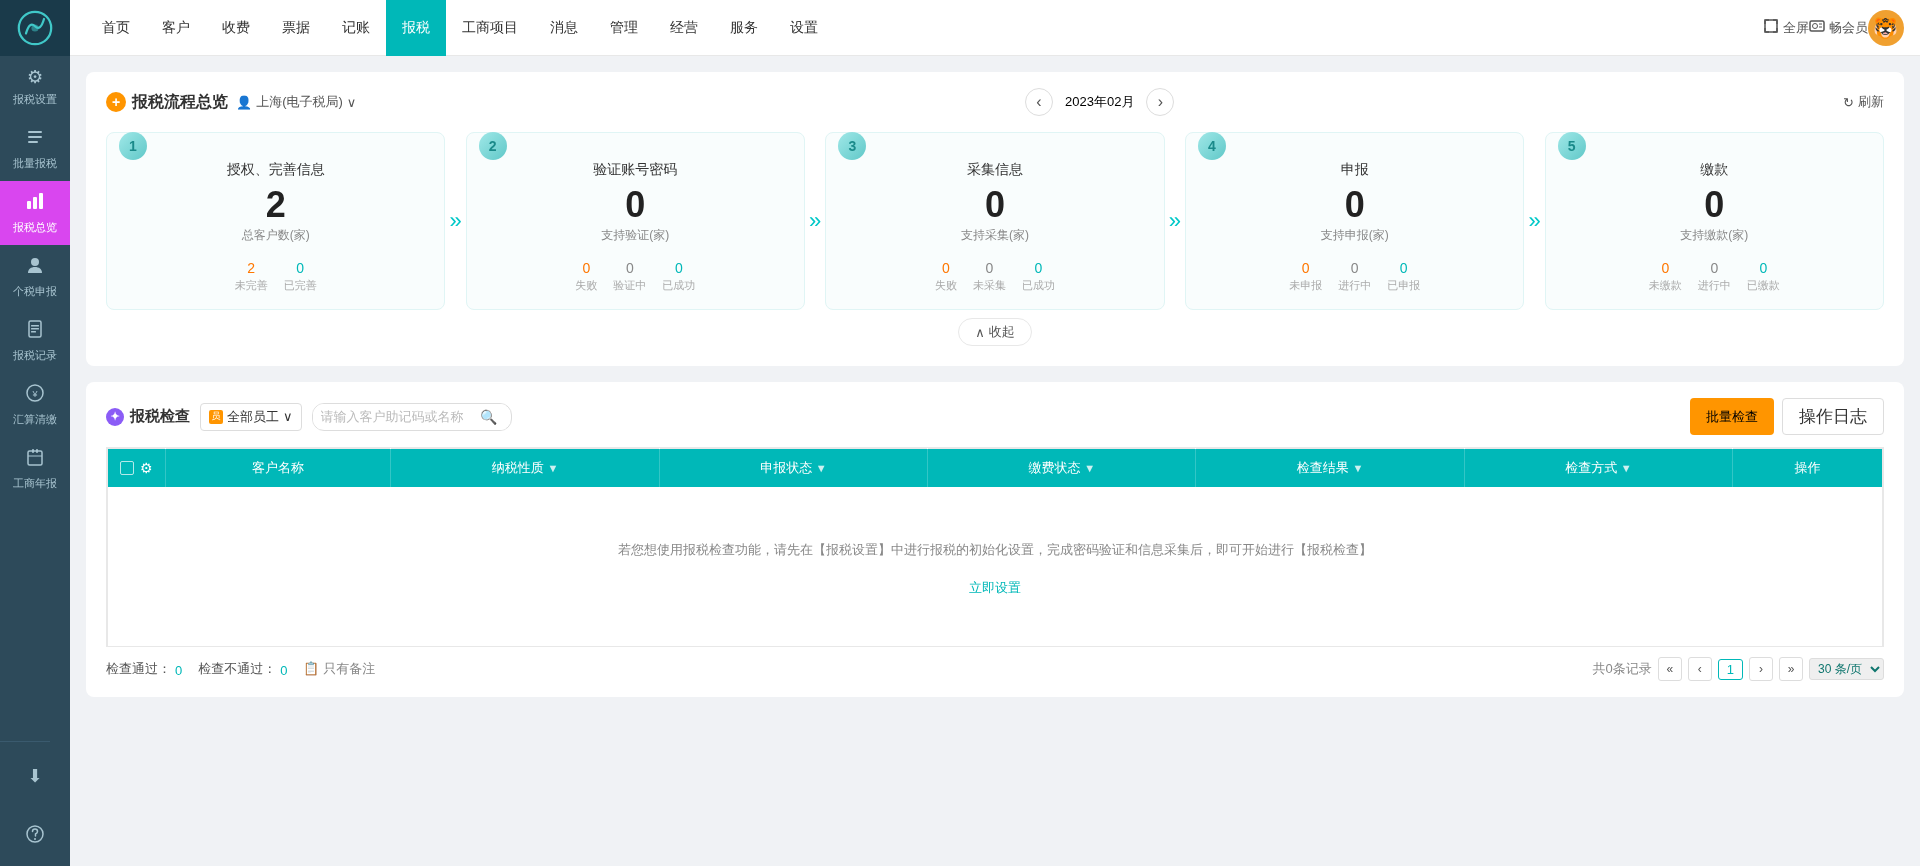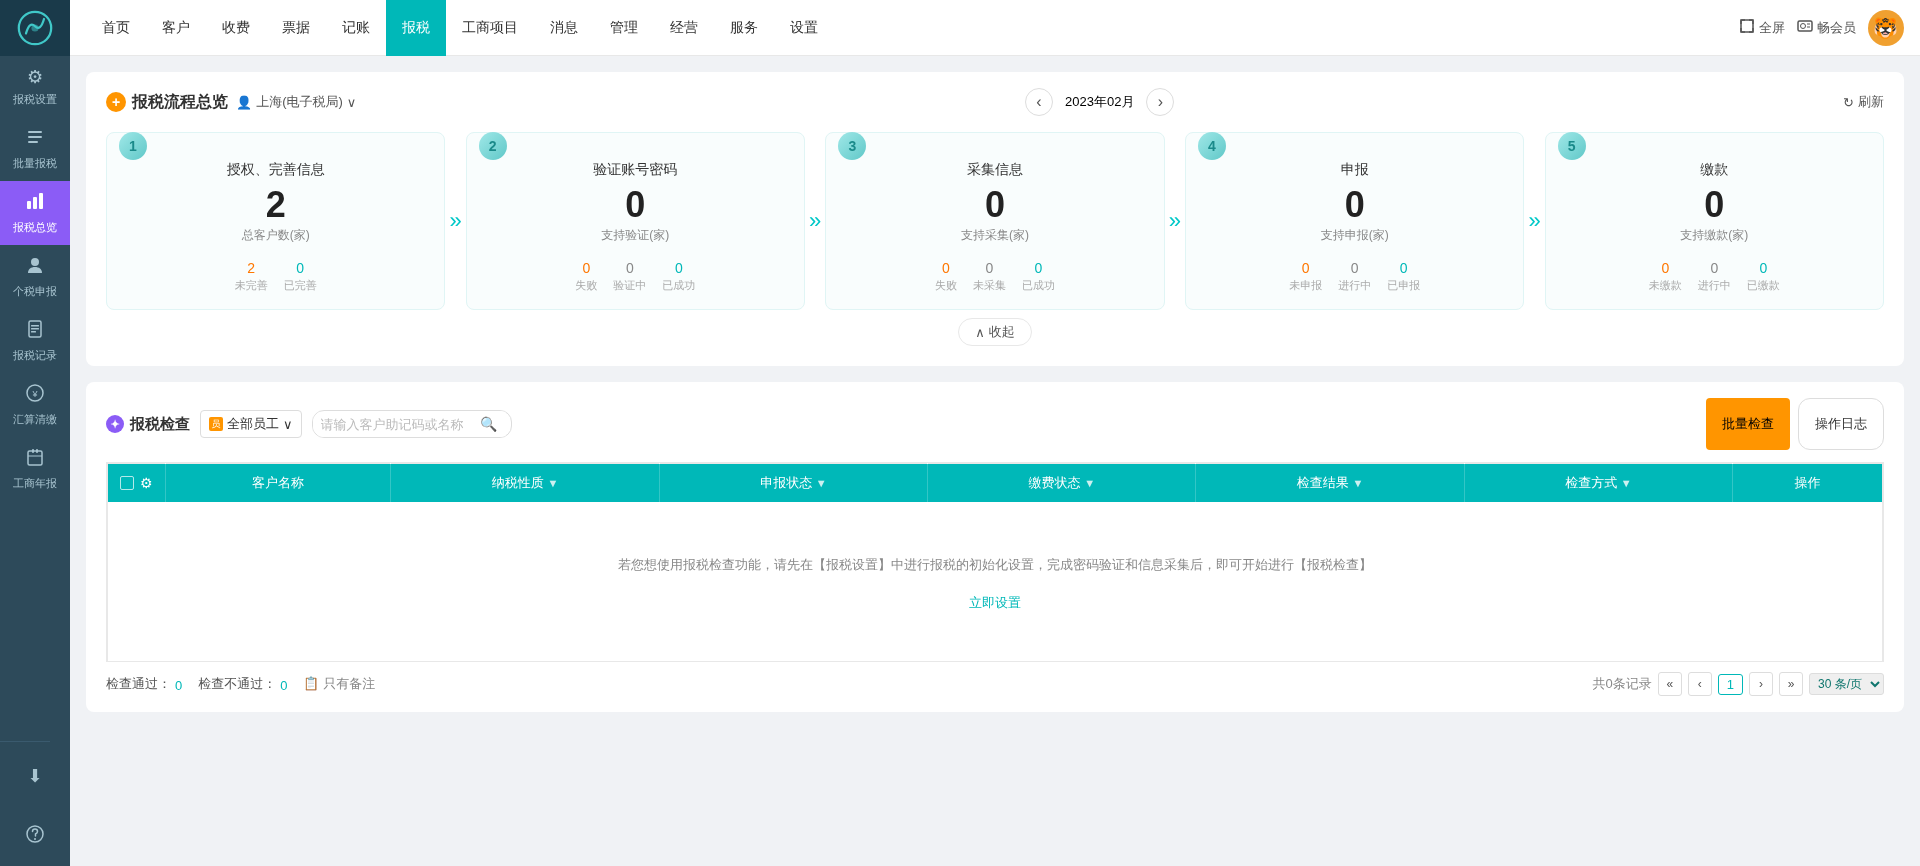--- a/index.html
+++ b/index.html
@@ -30,21 +30,21 @@
       flex-direction: column;
       align-items: center;
       justify-content: center;
       padding: 10px 4px;
       color: #a8c4d0;
       cursor: pointer;
       font-size: 11px;
       gap: 4px;
       min-height: 60px;
     }
-    .sidebar-item.active { background: #8b5cf6; color: #fff; }
+    .sidebar-item.active { background: #d946ef; color: #fff; }
     .sidebar-icon { font-size: 18px; }
     .sidebar-divider { width: 50px; height: 1px; background: #3a5a6e; margin: 4px 0; }
     .sidebar-bottom { margin-top: auto; width: 100%; }
 
     
     .main-container {
       flex: 1;
       display: flex;
       flex-direction: column;
       overflow: hidden;
@@ -76,21 +76,20 @@
       white-space: nowrap;
     }
     .topnav-item.active {
       background: #00b8b8;
       color: #fff;
       border-radius: 0;
     }
     .topnav-right {
       display: flex;
       align-items: center;
-      gap: 12px;
     }
     .topnav-btn {
       display: flex;
       align-items: center;
       gap: 4px;
       cursor: pointer;
       color: #555;
       font-size: 13px;
     }
     .topnav-avatar {
@@ -360,24 +359,24 @@
       border: none;
       border-radius: 4px;
       padding: 6px 16px;
       cursor: pointer;
       font-size: 13px;
     }
     .btn-outline {
       background: #fff;
       color: #333;
       border: 1px solid #ddd;
-      border-radius: 12px;
-      padding: 16px 16px;
-      cursor: pointer;
-      font-size: 13px;
+      border-radius: 4px;
+      padding: 6px 16px;
+      cursor: pointer;
+      font-size: 17px;
     }
 
     
     .check-table {
       width: 100%;
       border-collapse: collapse;
       border: 1px solid #e8e8e8;
     }
     .check-table thead tr {
       background: #00b8b8;

